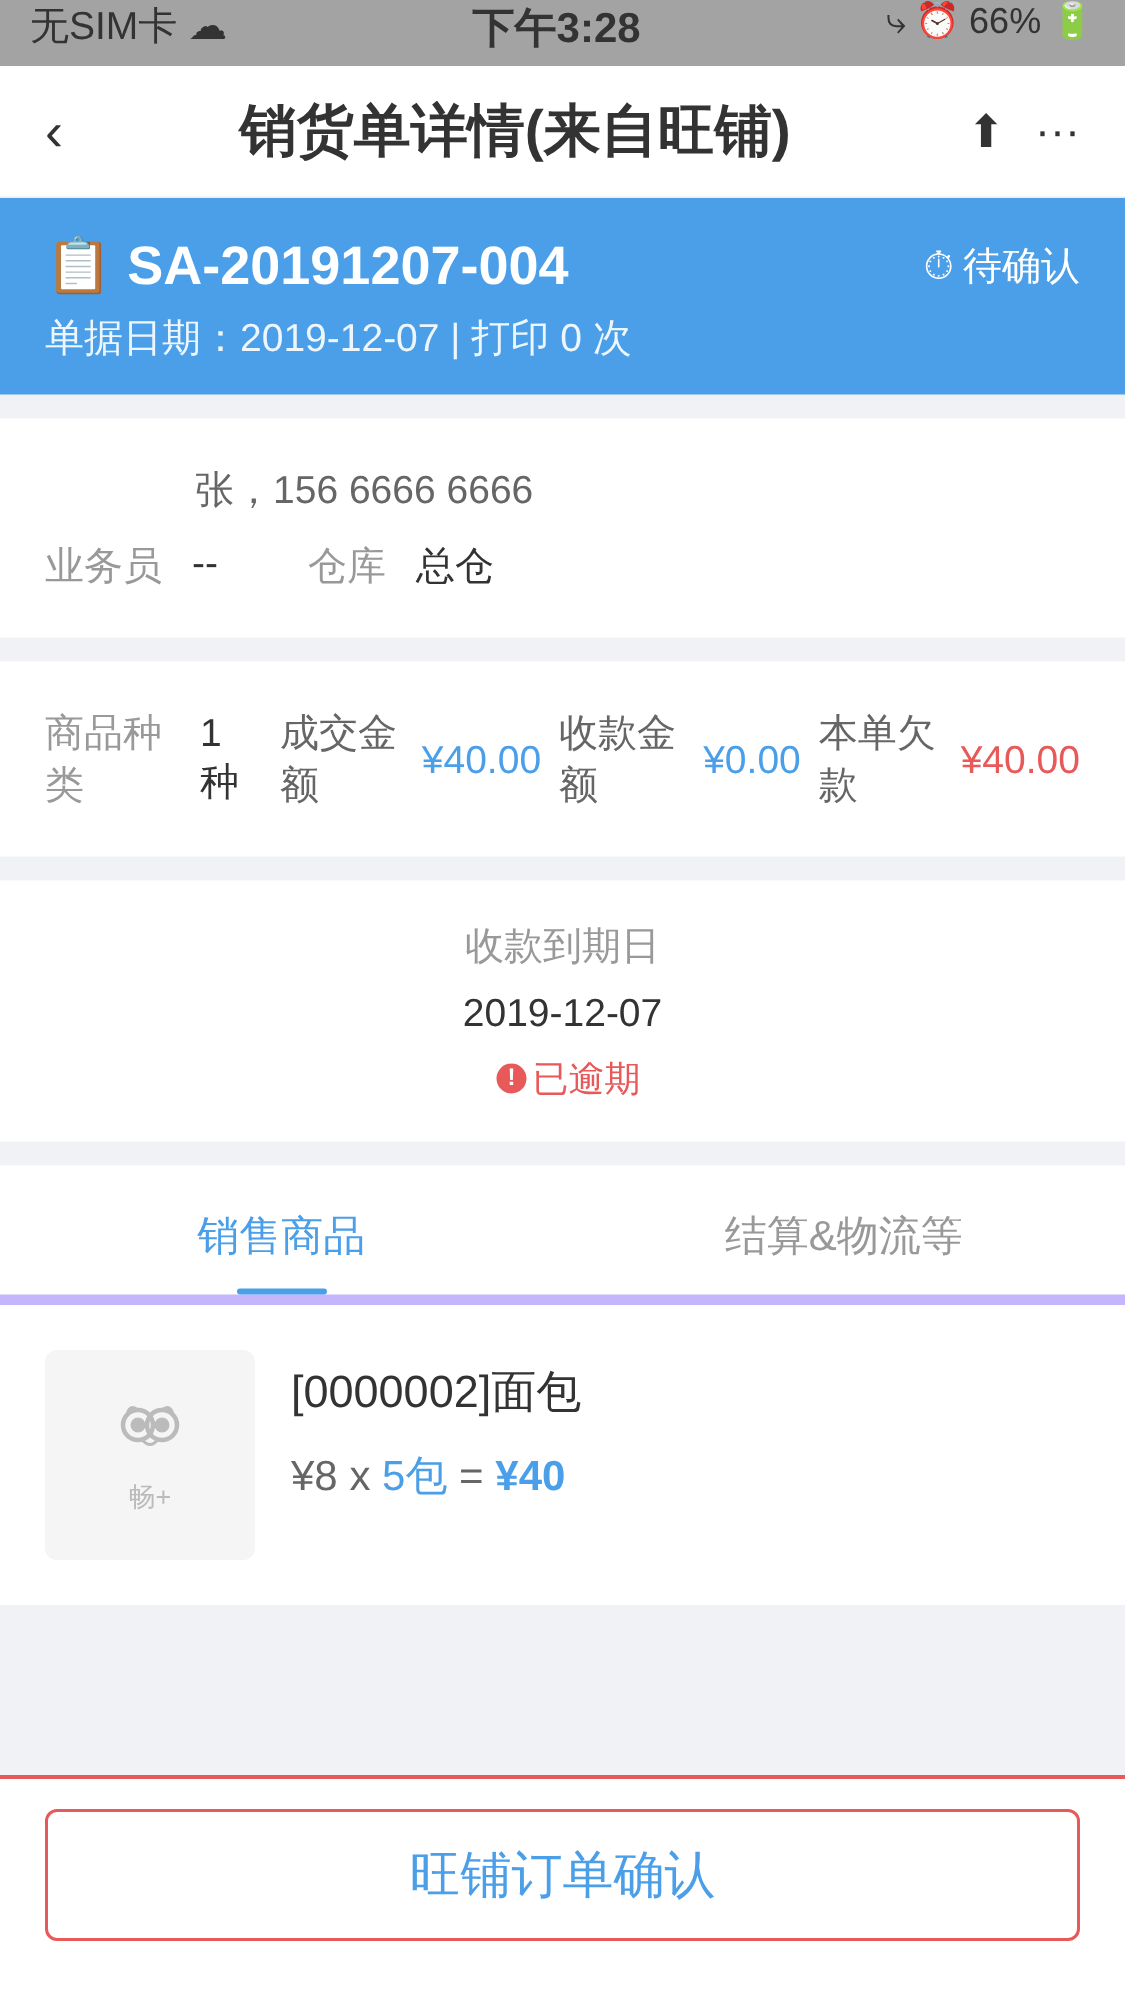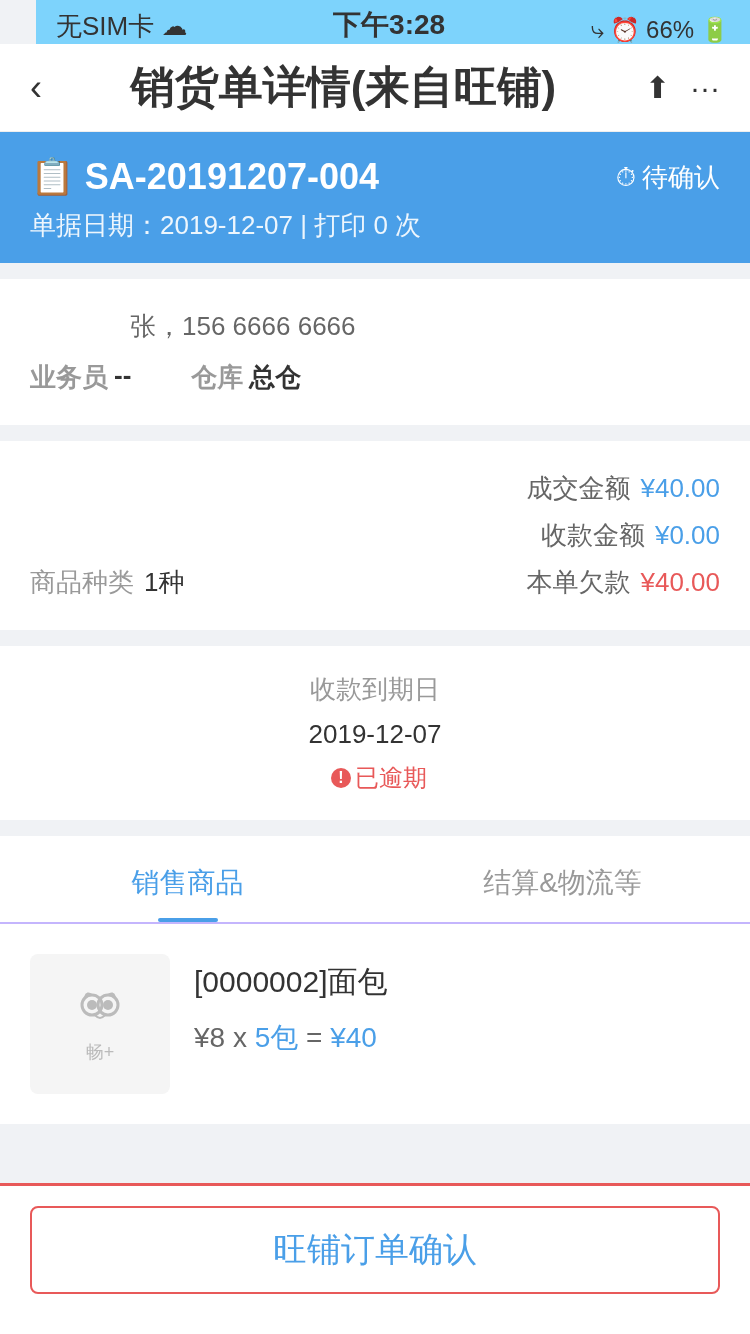--- a/index.html
+++ b/index.html
@@ -10,28 +10,27 @@
       background: #f0f2f5;
       font-family: -apple-system, 'PingFang SC', 'Helvetica Neue', sans-serif;
       font-size: 28px;
       color: #333;
       position: relative;
     }
 
     
     .status-bar {
       height: 44px;
-      background: #7dd3fc;
-      display: flex;
-      align-items: flex-end;
+      background: #a3a3a3;
+      display: flex;
+      align-items: flex-start;
       justify-content: space-between;
       padding: 0 20px;
       font-size: 26px;
       font-weight: 500;
-      margin-left: 36px;
     }
     .status-left { display: flex; align-items: center; gap: 8px; }
     .status-center { font-size: 28px; font-weight: 600; }
     .status-right { display: flex; align-items: center; gap: 6px; font-size: 24px; }
 
     
     .nav-bar {
       height: 88px;
       background: #fff;
       display: flex;
@@ -39,21 +38,21 @@
       justify-content: space-between;
       padding: 0 30px;
       border-bottom: 1px solid #eee;
     }
     .nav-back {
       font-size: 36px;
       color: #333;
       cursor: pointer;
     }
     .nav-title {
-      font-size: 44px;
+      font-size: 38px;
       font-weight: 600;
       color: #333;
     }
     .nav-right {
       display: flex; align-items: center; gap: 20px;
     }
     .nav-icon {
       font-size: 30px;
       color: #333;
     }
@@ -124,21 +123,21 @@
       margin-left: 100px;
       margin-bottom: 16px;
     }
     .customer-info-row {
       display: flex;
       gap: 60px;
       font-size: 26px;
       color: #666;
       margin-left: 0;
     }
-    .info-item { display: flex; gap: 6px; font-weight: bold; }
+    .info-item { display: flex; gap: 20px; }
     .info-label { color: #999; }
     .info-value { color: #333; }
 
     
     .summary-section {
       background: #fff;
       padding: 30px;
       margin-top: 16px;
       display: flex;
       justify-content: space-between;
@@ -154,21 +153,21 @@
       color: #666;
       display: flex;
       gap: 10px;
       align-items: center;
     }
     .summary-value-label { color: #999; }
     .summary-value { color: #333; }
 
     .summary-right {
       display: flex;
-      flex-direction: column;
+      flex-direction: row;
       gap: 12px;
       align-items: flex-end;
       margin-left: 17px;
     }
     .amount-row {
       display: flex;
       gap: 10px;
       align-items: center;
       font-size: 26px;
     }
@@ -208,21 +207,21 @@
       font-weight: 700;
     }
 
     
     .tabs-section {
       background: #fff;
       margin-top: 16px;
     }
     .tabs-header {
       display: flex;
-      border-bottom: 2px solid #c4b5fd;
+      border-bottom: 7px solid #c4b5fd;
     }
     .tab-item {
       flex: 1;
       text-align: center;
       padding: 28px 0 20px;
       font-size: 28px;
       color: #999;
       position: relative;
       cursor: pointer;
     }
@@ -283,21 +282,21 @@
     .product-name {
       font-size: 30px;
       color: #333;
       margin-bottom: 16px;
     }
     .product-price {
       font-size: 28px;
       color: #666;
     }
     .price-qty { color: #4a9fe8; font-weight: 500; }
-    .price-total { color: #4a9fe8; font-weight: 400; }
+    .price-total { color: #4a9fe8; font-weight: 700; }
 
     
     .empty-area {
       background: #f0f2f5;
       height: 200px;
     }
 
     
     .bottom-bar {
       position: fixed;

